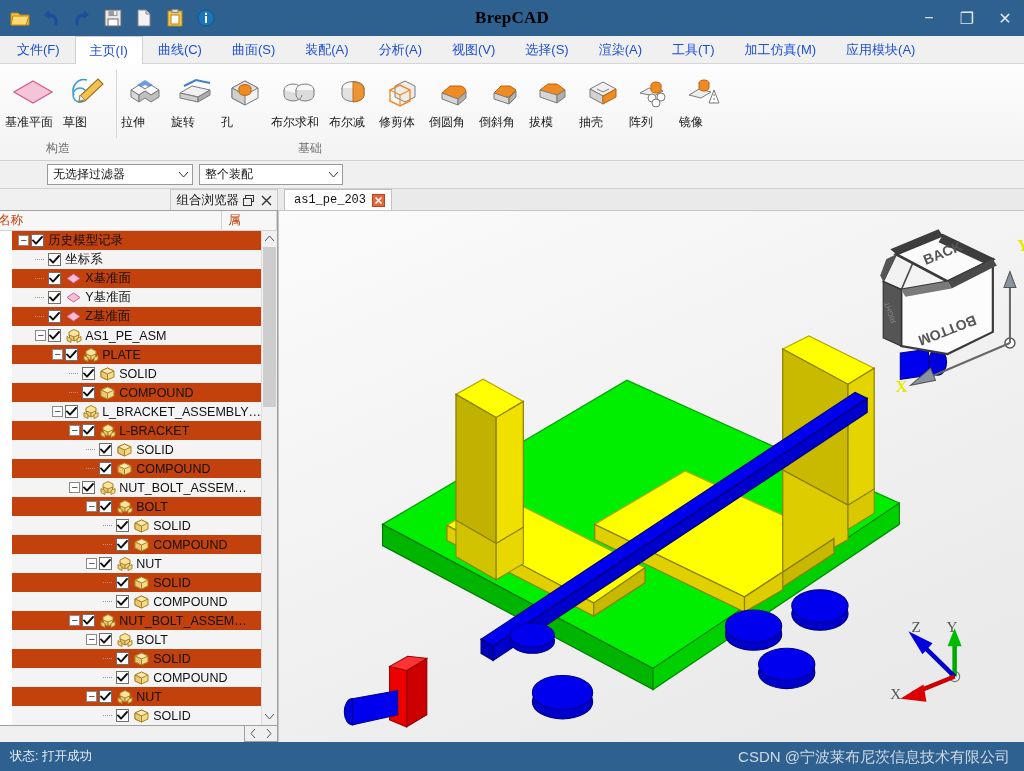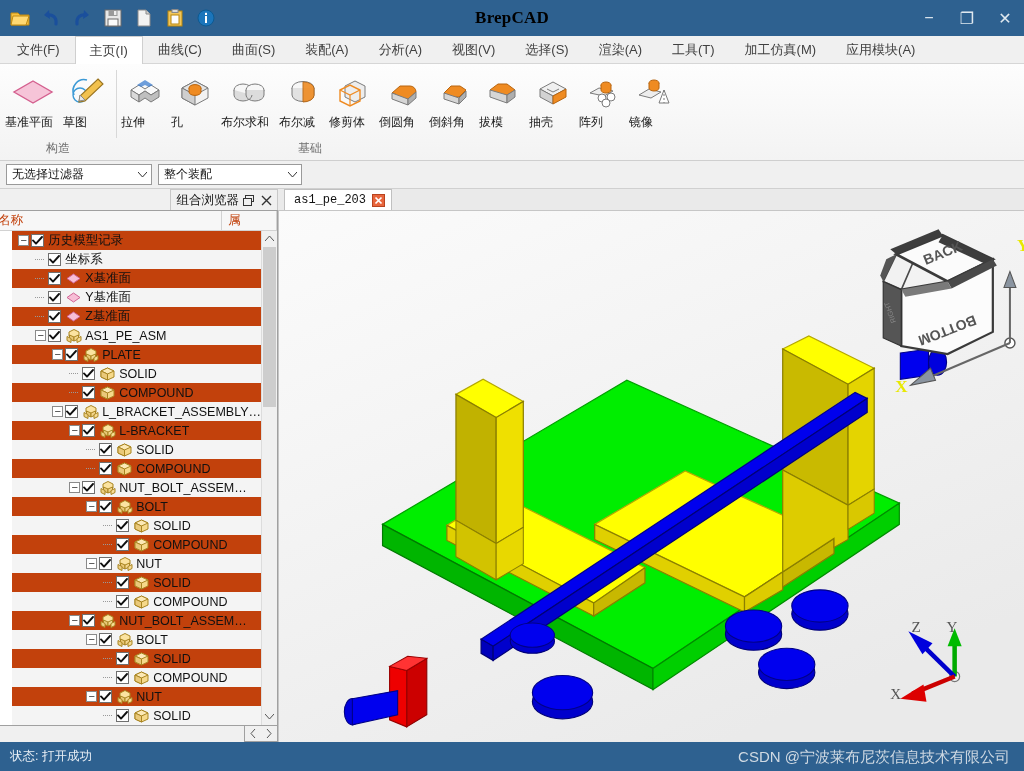--- a/index.html
+++ b/index.html
@@ -34,21 +34,21 @@
     color: #dfe8ef; cursor: pointer;
   }
 
   
   .tabrow {
     height: 28px; background: #f0f0f0; display: flex; align-items: flex-end;
     border-bottom: 1px solid #d6d6d6; flex: 0 0 28px; padding-left: 2px;
   }
   .tab {
     height: 27px; padding: 0 14px; display: flex; align-items: center;
-    font-size: 13px; color: #404040; cursor: pointer;
+    font-size: 13px; color: #1d4ed8; cursor: pointer;
     border: 1px solid transparent; border-bottom: none;
   }
   .tab.active {
     background: #ffffff; border-color: #cfcfcf;
     position: relative; z-index: 3; margin-bottom: -1px; height: 28px;
   }
 
   
   .ribbon {
     background: linear-gradient(#fdfdfd, #f3f3f3);
@@ -80,21 +80,21 @@
   .combo {
     height: 21px; border: 1px solid #9a9a9a; background: #fff;
     display: flex; align-items: center; font-size: 12px; color: #111;
     padding-left: 5px; cursor: pointer; position: relative;
   }
   .combo .cv { flex: 1; }
   .combo .arrow {
     width: 17px; height: 19px; display: flex; align-items: center; justify-content: center;
     color: #444;
   }
-  #filter-selection { width: 146px; }
+  #filter-selection { width: 146px; margin-left: 41px; }
   #filter-scope { width: 144px; }
 
   
   .body { flex: 1; display: flex; min-height: 0; background: #f0f0f0; }
 
   
   .dock { width: 278px; display: flex; flex-direction: column; background: #f0f0f0; align-items: flex-end; }
   .dock-title {
     height: 21px; background: #f0f0f0; display: flex; align-items: center;
     padding: 0 2px 0 6px; font-size: 12.5px; color: #111; border: 1px solid #c8c8c8;
@@ -294,20 +294,31 @@
         <div class="rbtn">
           <span class="ic">
             <svg width="42" height="38" viewBox="0 0 42 38">
               <path d="M7 17l8-5 6 4 6-4 8 5-8 5-6-4-6 4z" fill="#fafafa" stroke="#7b7b7b"></path>
               <path d="M7 17v7l8 5v-7z" fill="#d9d9d9" stroke="#7b7b7b"></path>
               <path d="M15 29l6-4 6 4 8-5v-7l-8 5-6-4-6 4z" fill="#bfbfbf" stroke="#7b7b7b"></path>
               <path d="M13 12l8-5 8 5-4 2-4-2-4 2z" fill="#3f7fd0" opacity=".75"></path>
             </svg>
           </span>
           <span class="lb">拉伸</span>
+        </div>
+        <div class="rbtn">
+          <span class="ic">
+            <svg width="42" height="38" viewBox="0 0 42 38">
+              <path d="M6 20l12-7 18 4-12 7z" fill="#f0f0f0" stroke="#7b7b7b"></path>
+              <path d="M6 20v5l18 4v-5z" fill="#cfcfcf" stroke="#7b7b7b"></path>
+              <path d="M24 24l12-7v5l-12 7z" fill="#ababab" stroke="#7b7b7b"></path>
+              <path d="M10 13l12-6 14 3" fill="none" stroke="#3f7fd0" stroke-width="2"></path>
+            </svg>
+          </span>
+          <span class="lb">旋转</span>
         </div>
         <div class="rbtn">
           <span class="ic">
             <svg width="42" height="38" viewBox="0 0 42 38">
               <path d="M21 8l13 7v10l-13 7-13-7V15z" fill="#f2f2f2" stroke="#7b7b7b"></path>
               <path d="M21 8l13 7-13 7-13-7z" fill="#e4e4e4" stroke="#7b7b7b"></path>
               <path d="M8 15v10l13 7V22z" fill="#cfcfcf" stroke="#7b7b7b"></path>
               <ellipse cx="21" cy="15" rx="6" ry="3.4" fill="#ef8b22" stroke="#b8650f"></ellipse>
               <path d="M15 15v4a6 3.4 0 0 0 12 0v-4" fill="#ef8b22" stroke="#b8650f"></path>
             </svg>

